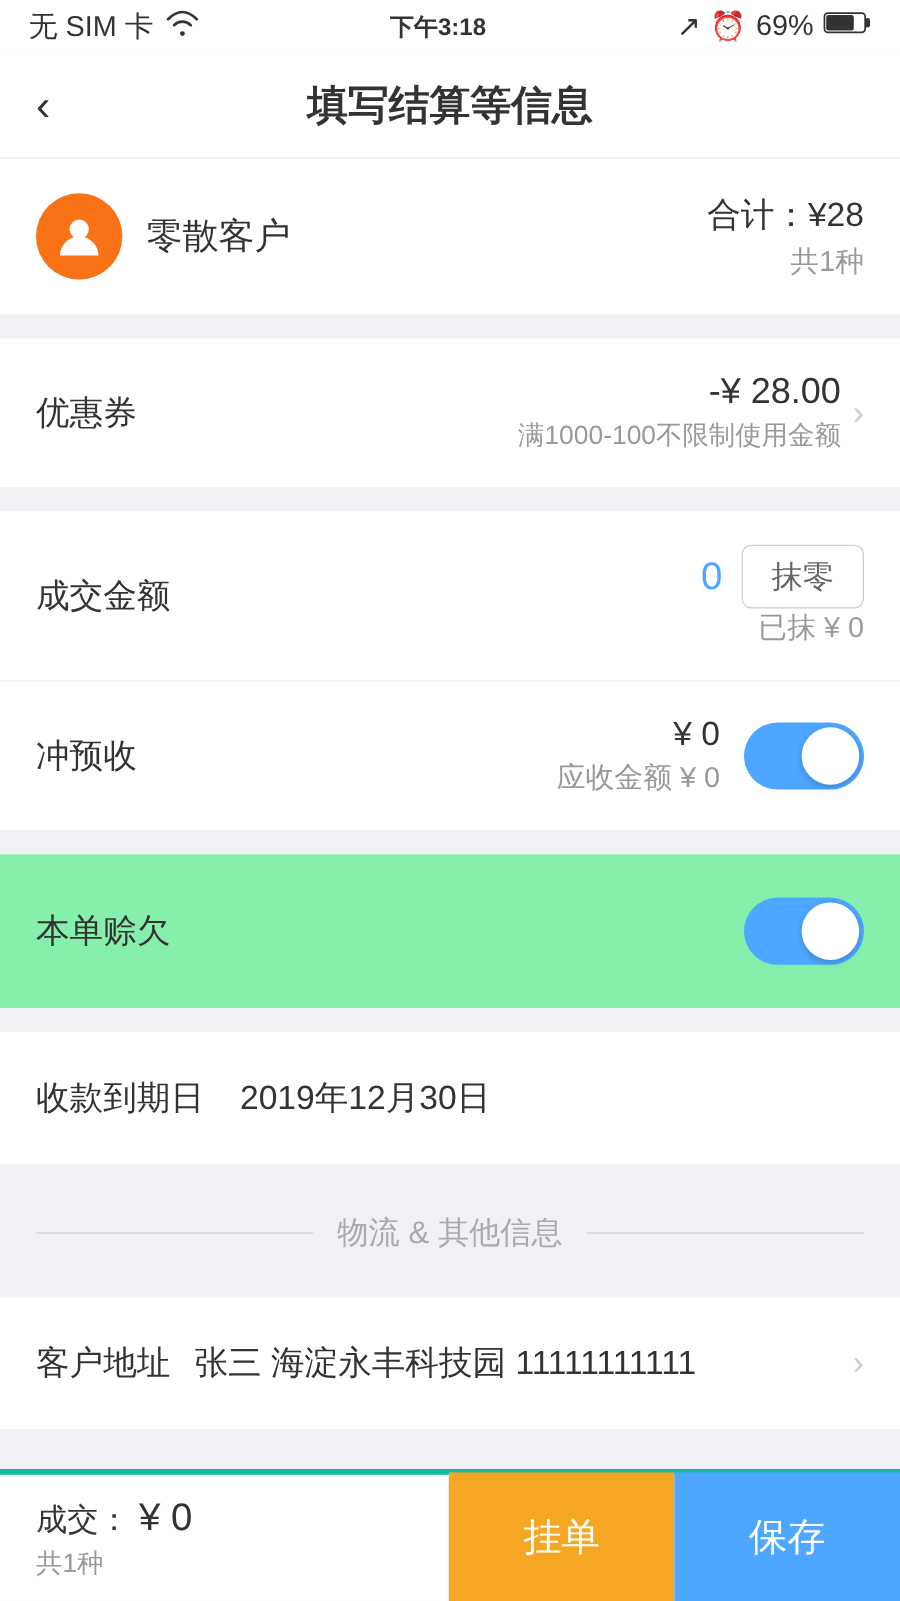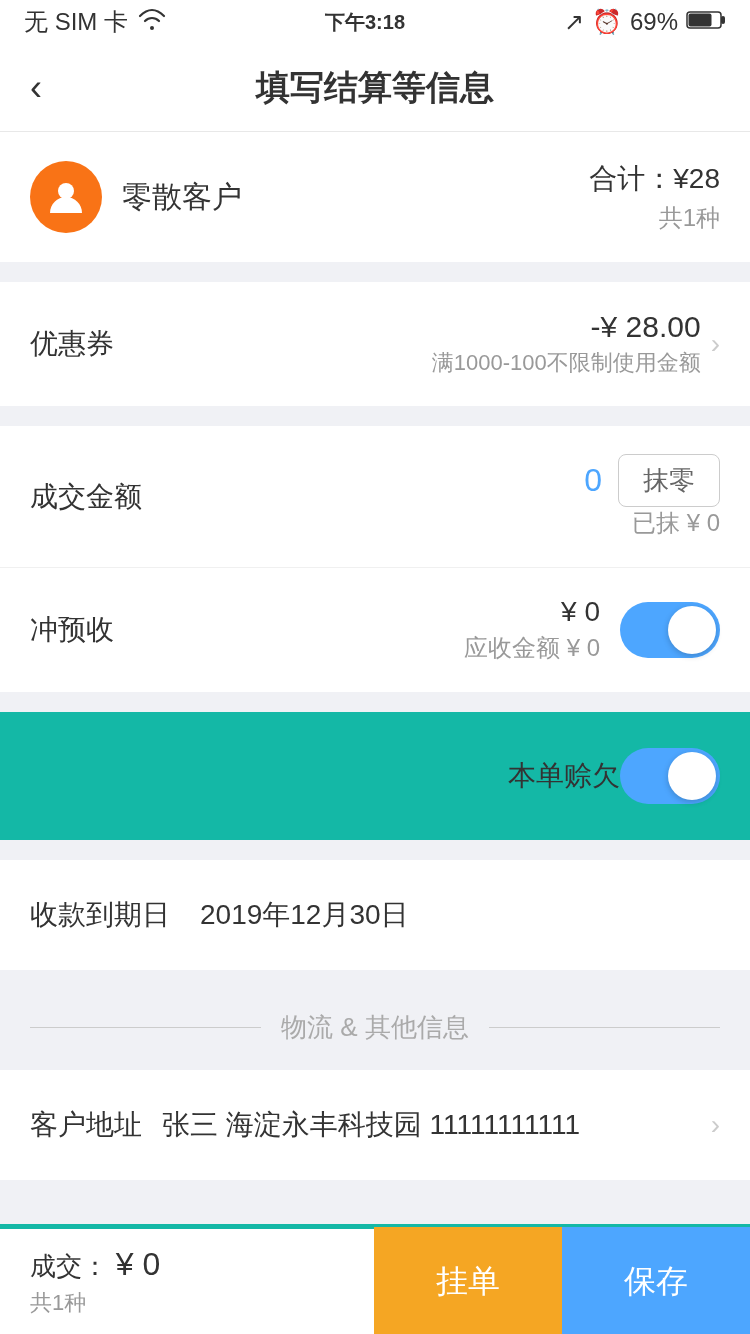--- a/index.html
+++ b/index.html
@@ -149,25 +149,25 @@
       border-radius: 50%;
       background: #fff;
       position: absolute;
       top: 4px;
       right: 4px;
       box-shadow: 0 2px 6px rgba(0,0,0,0.2);
     }
 
     
     .debt-row {
-      background: #14b8a6;
+      background: #86efac;
       padding: 36px 30px;
       display: flex;
       align-items: center;
-      justify-content: flex-end;
+      justify-content: space-between;
       margin-bottom: 20px;
     }
     .debt-label { font-size: 28px; color: #333; }
 
     
     .due-date-row {
       background: #fff;
       padding: 36px 30px;
       display: flex;
       align-items: center;
@@ -177,21 +177,21 @@
     .due-date-label { font-size: 28px; color: #333; }
     .due-date-value { font-size: 28px; color: #333; }
 
     
     .logistics-divider {
       background: #f0f1f5;
       padding: 20px 30px;
       display: flex;
       align-items: center;
       gap: 20px;
-      margin-bottom: 5px;
+      margin-bottom: 16px;
     }
     .divider-line {
       flex: 1;
       height: 1px;
       background: #ccc;
     }
     .divider-text { font-size: 26px; color: #aaa; white-space: nowrap; }
 
     
     .address-row {

